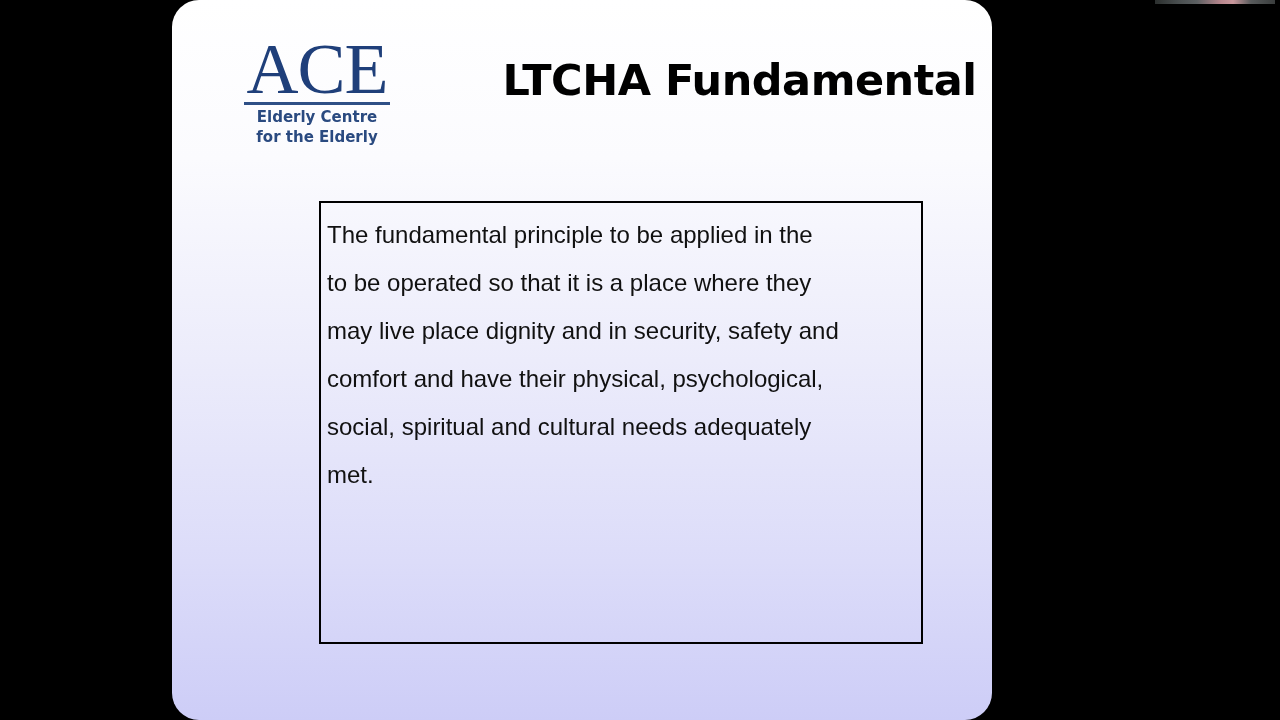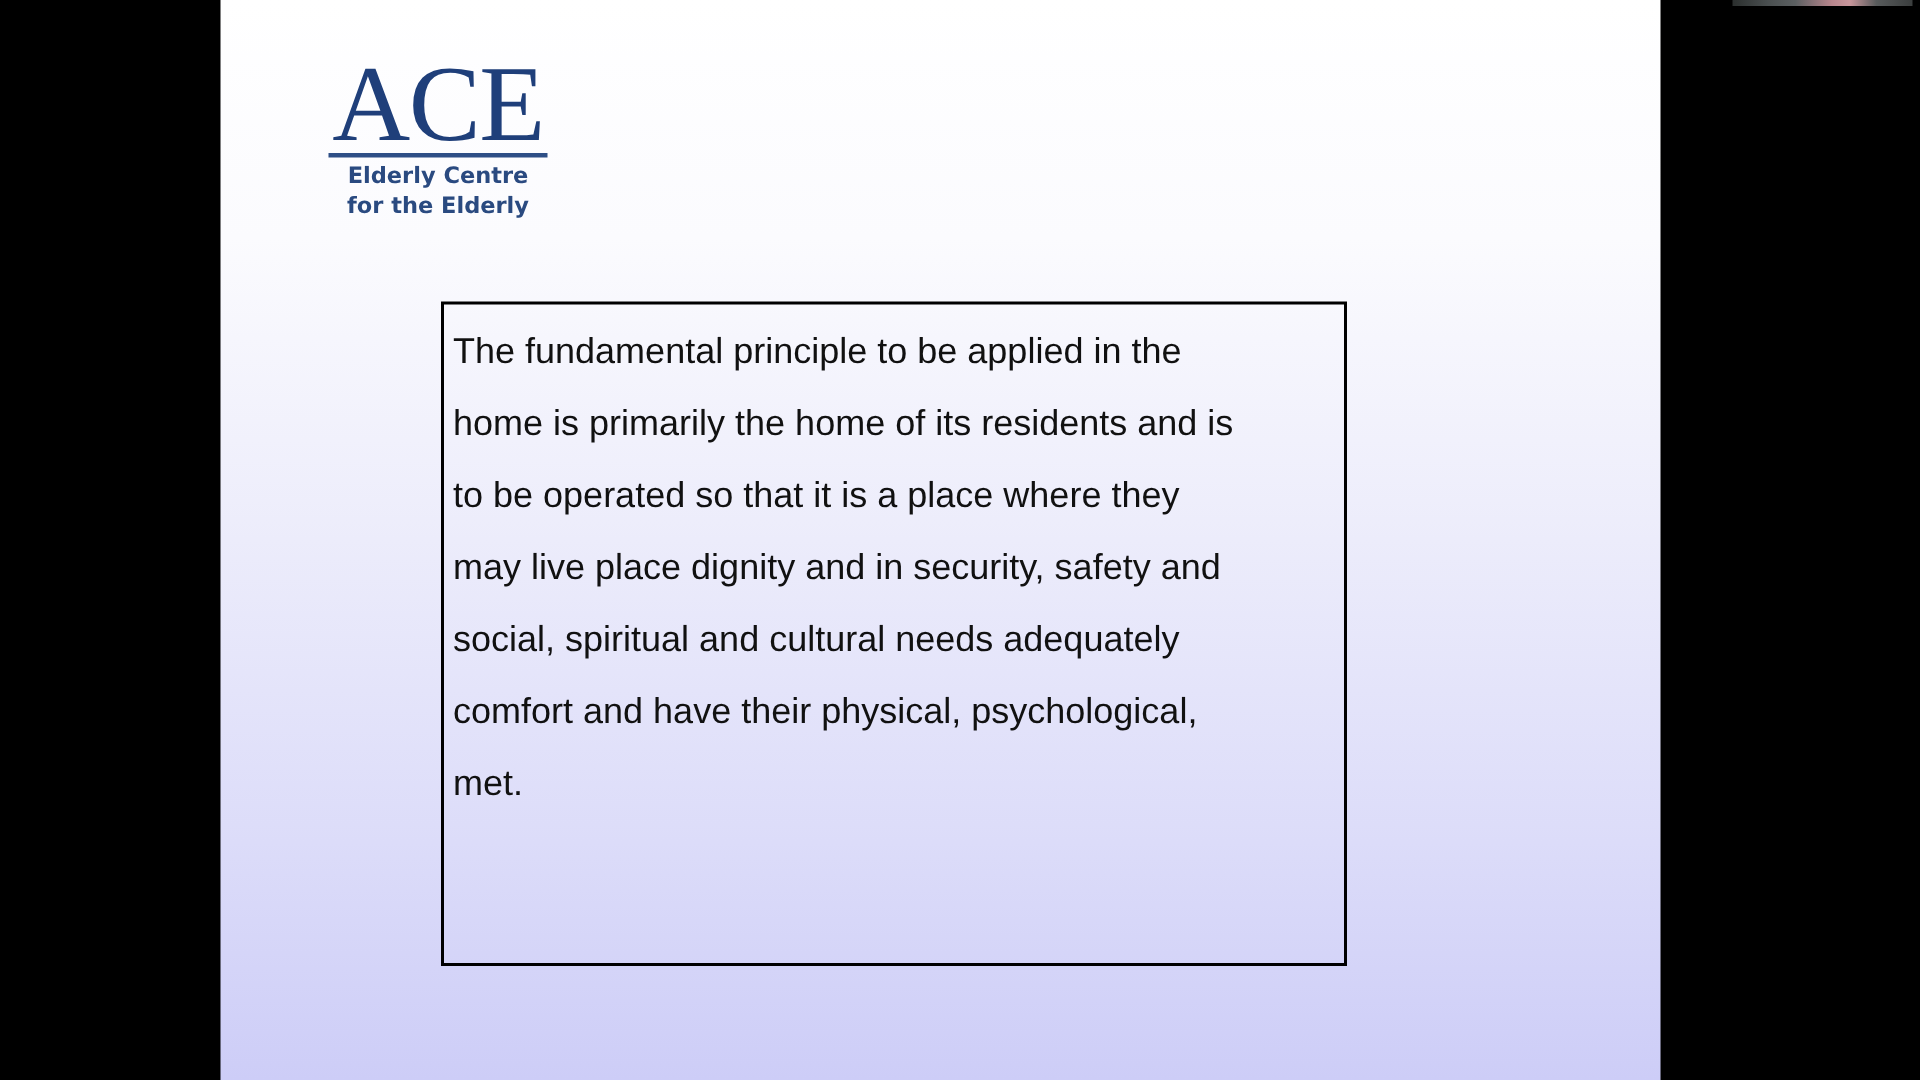--- a/index.html
+++ b/index.html
@@ -2,23 +2,24 @@
 <html><head>
 <meta charset="utf-8">
 <style>
   html, body { margin: 0; padding: 0; }
   body {
     width: 1280px; height: 720px; overflow: hidden;
     background: #000; position: relative;
     font-family: "Liberation Sans", sans-serif;
   }
   .slide {
-    position: absolute; left: 147px; top: 0; width: 960px; height: 720px;
+    position: absolute; left: 172px; top: 0; width: 820px; height: 720px;
     background: linear-gradient(to bottom, #ffffff 0%, #fbfbfe 22%, #ececfb 50%, #dcdcf9 78%, #cdcdf7 100%);
     overflow: hidden;
+    border-radius: 27px;
   }
   .logo {
     position: absolute; left: 70px; top: 36px; width: 150px;
     color: #1f3f7a; text-align: center;
   }
   .logo-ace {
     font-family: "Liberation Serif", serif;
     font-size: 72px; line-height: 66px; letter-spacing: -1px;
     height: 64px;
   }
@@ -54,28 +55,28 @@
 
 <div class="slide">
   <div class="logo">
     <div class="logo-ace">ACE</div>
     <div class="logo-rule"></div>
     <div class="logo-sub">Elderly Centre</div>
     <div class="logo-sub">for the Elderly</div>
   </div>
 
   <div class="title">
+    <div>LTCHA Fundamental</div>
   </div>
 
   <div class="box">
     <div class="box-text">
       <div>The fundamental principle to be applied in the</div>
-      <div>home is primarily the home of its residents and is</div>
       <div>to be operated so that it is a place where they</div>
       <div>may live place dignity and in security, safety and</div>
+      <div>comfort and have their physical, psychological,</div>
       <div>social, spiritual and cultural needs adequately</div>
-      <div>comfort and have their physical, psychological,</div>
       <div>met.</div>
     </div>
   </div>
 </div>
 
 <div class="cam"></div>
 
 </body></html>

